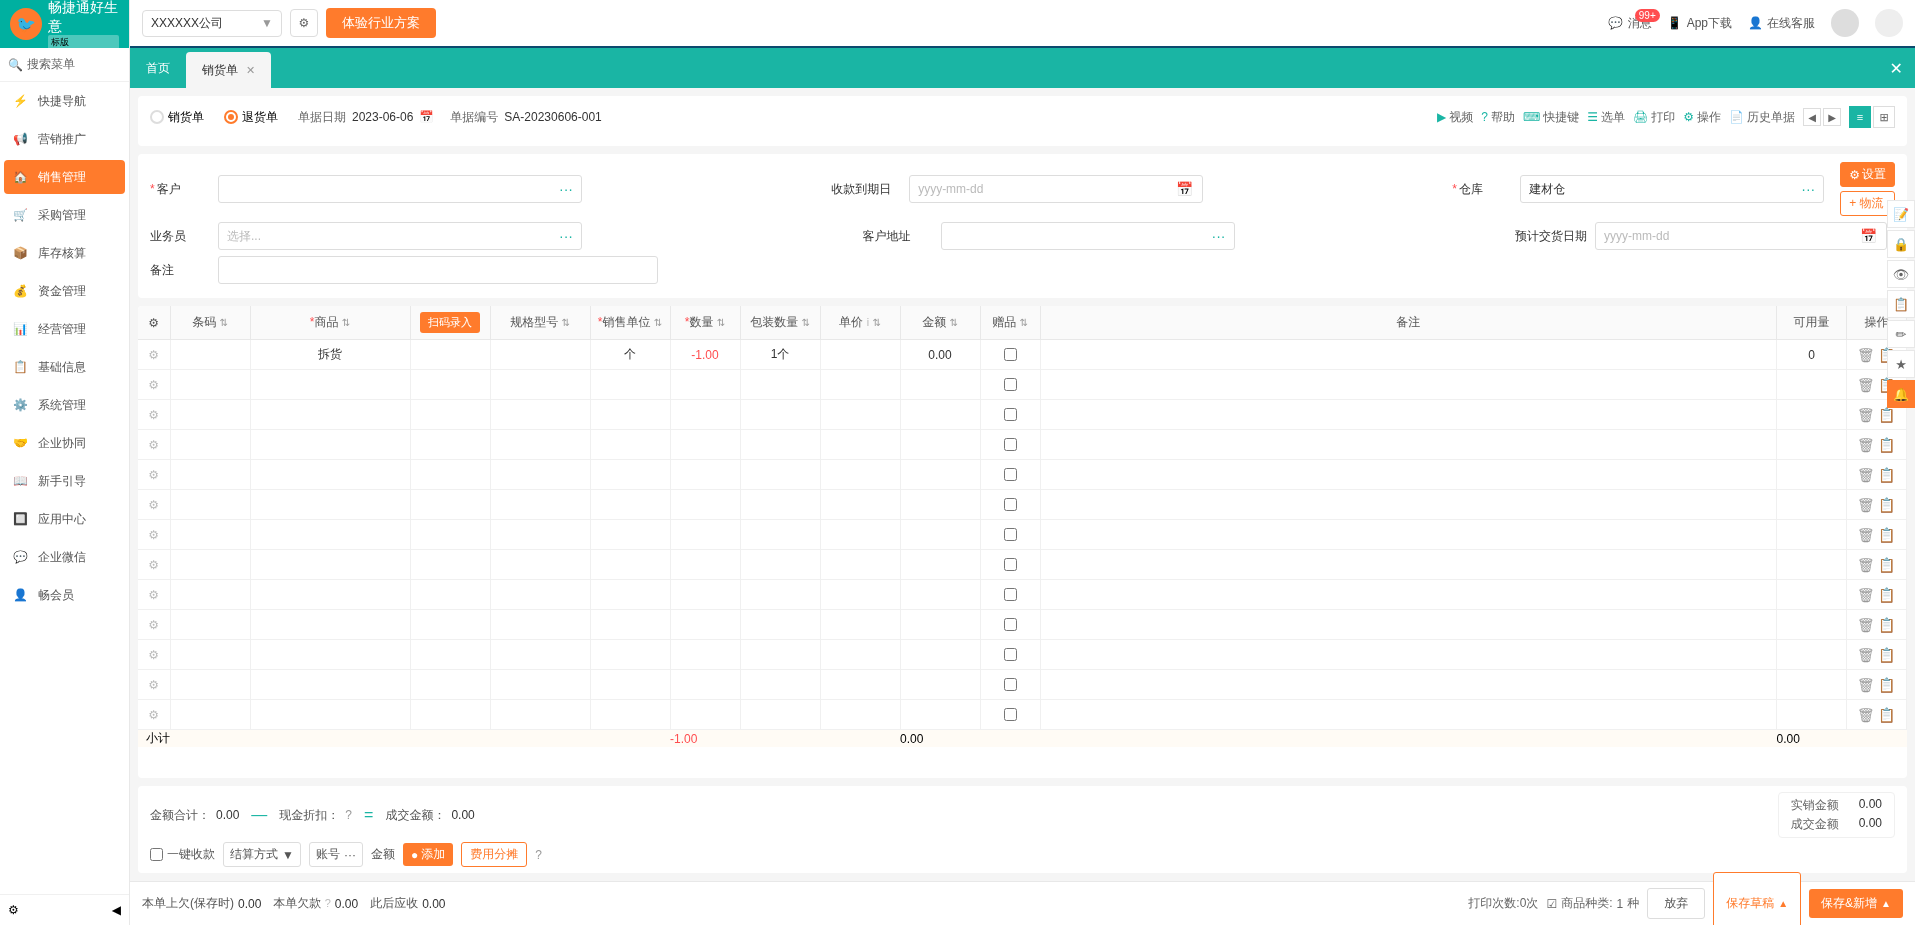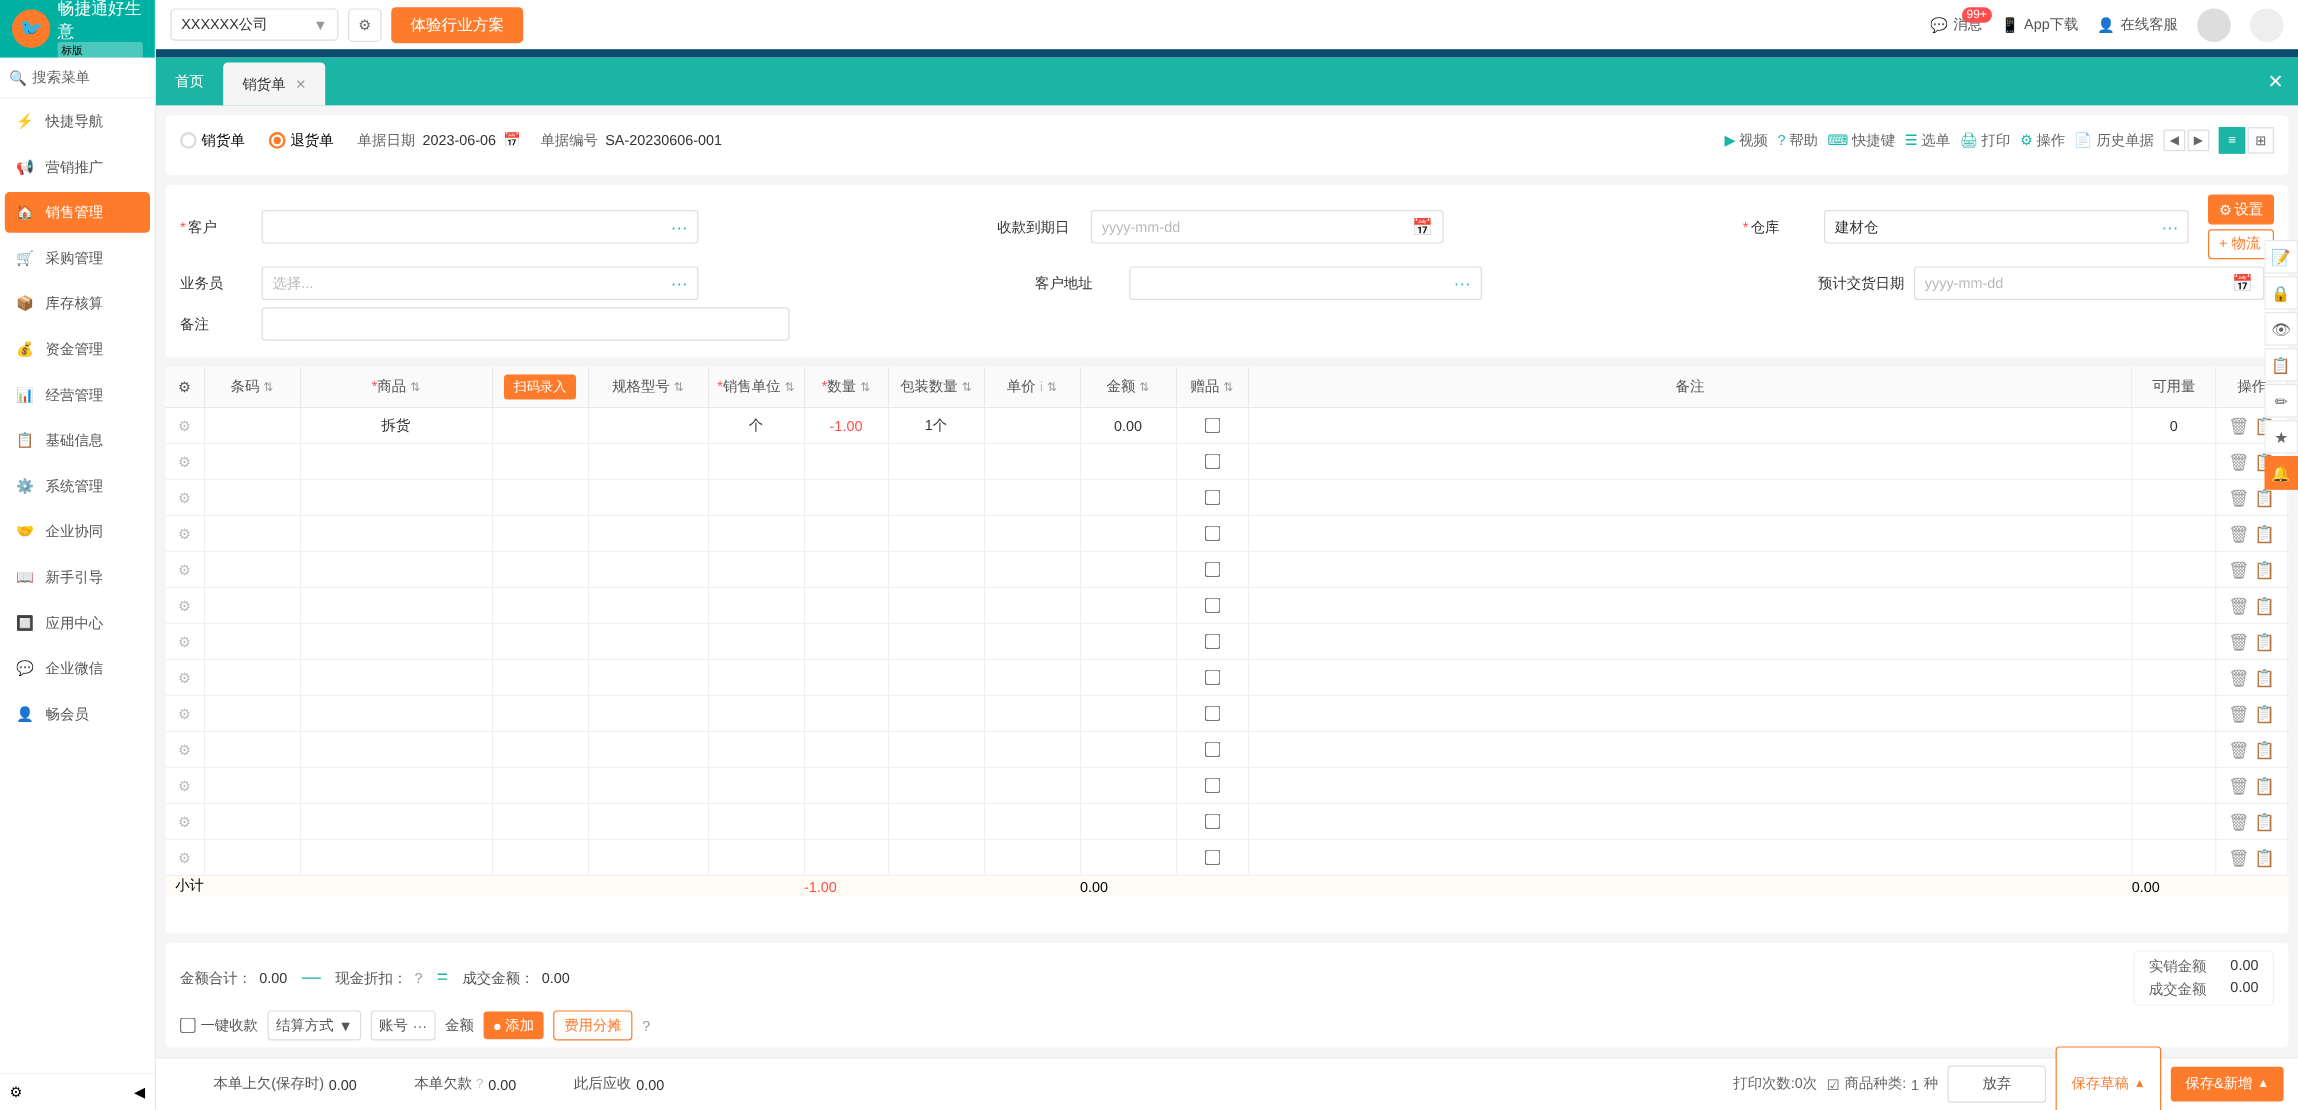--- a/index.html
+++ b/index.html
@@ -15,21 +15,21 @@
     .sidebar-nav { flex: 1; overflow-y: auto; }
     .sidebar-item { display: flex; align-items: center; gap: 8px; padding: 10px 12px; cursor: pointer; color: #555; }
     .sidebar-item.active { background: #ff7b2c; color: white; border-radius: 4px; margin: 2px 4px; padding: 8px 8px; }
     .sidebar-item-icon { width: 18px; height: 18px; display: flex; align-items: center; justify-content: center; flex-shrink: 0; }
     .sidebar-bottom { border-top: 1px solid #f0f0f0; padding: 8px; display: flex; justify-content: space-between; align-items: center; }
 
     
     .main { flex: 1; display: flex; flex-direction: column; overflow: hidden; }
 
     
-    .top-header { height: 48px; background: white; border-bottom: 7px solid #0c4a6e; display: flex; align-items: center; padding: 0 12px; gap: 8px; flex-shrink: 0; }
+    .top-header { height: 48px; background: white; border-bottom: 2px solid #0c4a6e; display: flex; align-items: center; padding: 0 12px; gap: 8px; flex-shrink: 0; }
     .company-select { display: flex; align-items: center; gap: 4px; border: 1px solid #ddd; border-radius: 4px; padding: 4px 8px; cursor: pointer; min-width: 140px; }
     .company-select-text { flex: 1; color: #333; }
     .company-select-arrow { color: #999; }
     .gear-btn { width: 28px; height: 28px; border: 1px solid #ddd; border-radius: 4px; display: flex; align-items: center; justify-content: center; cursor: pointer; color: #666; }
     .trial-btn { background: #ff7b2c; color: white; border: none; border-radius: 4px; padding: 6px 16px; cursor: pointer; font-size: 13px; }
     .header-right { margin-left: auto; display: flex; align-items: center; gap: 16px; }
     .header-icon-item { display: flex; align-items: center; gap: 4px; cursor: pointer; color: #555; position: relative; }
     .badge { position: absolute; top: -6px; right: -8px; background: #ff4d4f; color: white; border-radius: 8px; padding: 1px 4px; font-size: 10px; }
     .avatar { width: 28px; height: 28px; border-radius: 50%; background: #ddd; }
 
@@ -105,27 +105,27 @@
     .payment-row { display: flex; align-items: center; gap: 8px; }
     .quick-pay-check { display: flex; align-items: center; gap: 4px; color: #555; cursor: pointer; }
     .pay-select { border: 1px solid #ddd; border-radius: 3px; padding: 3px 6px; color: #555; display: flex; align-items: center; gap: 4px; cursor: pointer; }
     .add-btn { background: #ff7b2c; color: white; border: none; border-radius: 3px; padding: 3px 8px; cursor: pointer; display: flex; align-items: center; gap: 3px; }
     .expense-btn { border: 1px solid #ff7b2c; color: #ff7b2c; background: white; border-radius: 3px; padding: 3px 8px; cursor: pointer; }
     .help-icon { color: #999; cursor: pointer; }
 
     
     .footer-bar { background: white; border-top: 1px solid #e8e8e8; padding: 6px 12px; display: flex; align-items: center; gap: 12px; flex-shrink: 0; height: 44px; }
     .footer-stat { display: flex; align-items: center; gap: 4px; color: #555; }
-    .footer-stat-label { color: #555; margin-left: 36px; }
+    .footer-stat-label { color: #555; }
     .footer-stat-value { color: #333; font-weight: 500; }
     .footer-stat-help { color: #bbb; cursor: pointer; font-size: 11px; }
     .footer-right { margin-left: auto; display: flex; align-items: center; gap: 8px; }
     .print-info { color: #666; }
     .product-kind { display: flex; align-items: center; gap: 4px; color: #666; }
-    .discard-btn { border: 1px solid #ddd; background: white; color: #555; border-radius: 3px; padding: 6px 28px; cursor: pointer; }
+    .discard-btn { border: 1px solid #ddd; background: white; color: #555; border-radius: 3px; padding: 6px 16px; cursor: pointer; }
     .save-draft-btn { border: 1px solid #ff7b2c; background: white; color: #ff7b2c; border-radius: 3px; padding: 22px 12px; cursor: pointer; display: flex; align-items: center; gap: 4px; }
     .save-new-btn { background: #ff7b2c; color: white; border: none; border-radius: 3px; padding: 6px 12px; cursor: pointer; display: flex; align-items: center; gap: 4px; }
     .btn-arrow { font-size: 10px; }
 
     
     .right-float { position: fixed; right: 0; top: 200px; display: flex; flex-direction: column; gap: 2px; z-index: 10; }
     .float-btn { width: 28px; height: 28px; background: white; border: 1px solid #e8e8e8; display: flex; align-items: center; justify-content: center; cursor: pointer; color: #666; font-size: 13px; }
     .float-btn.orange { background: #ff7b2c; color: white; border-color: #ff7b2c; }
 
     .th-required { color: #ff4d4f; }

